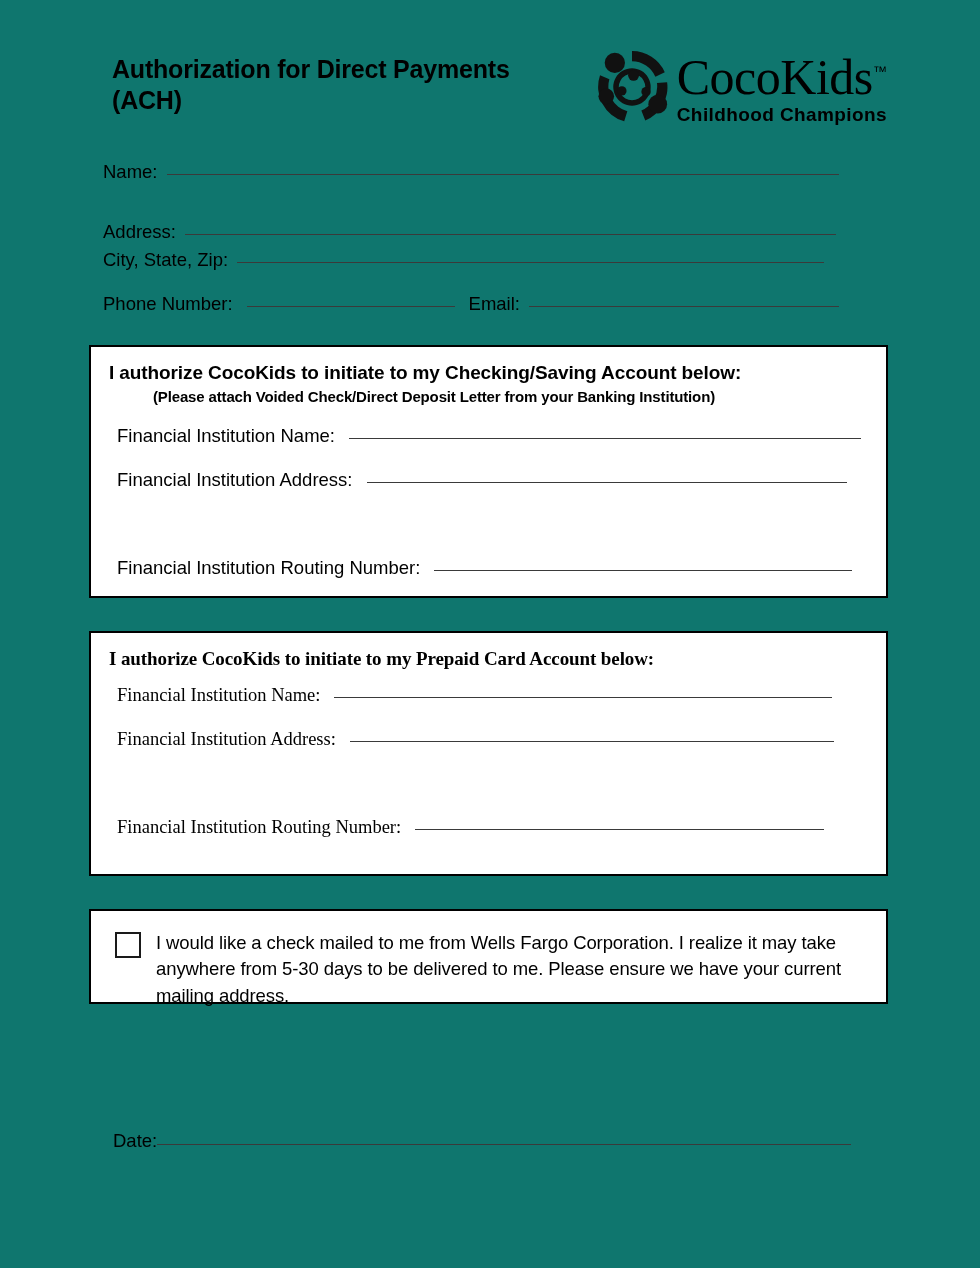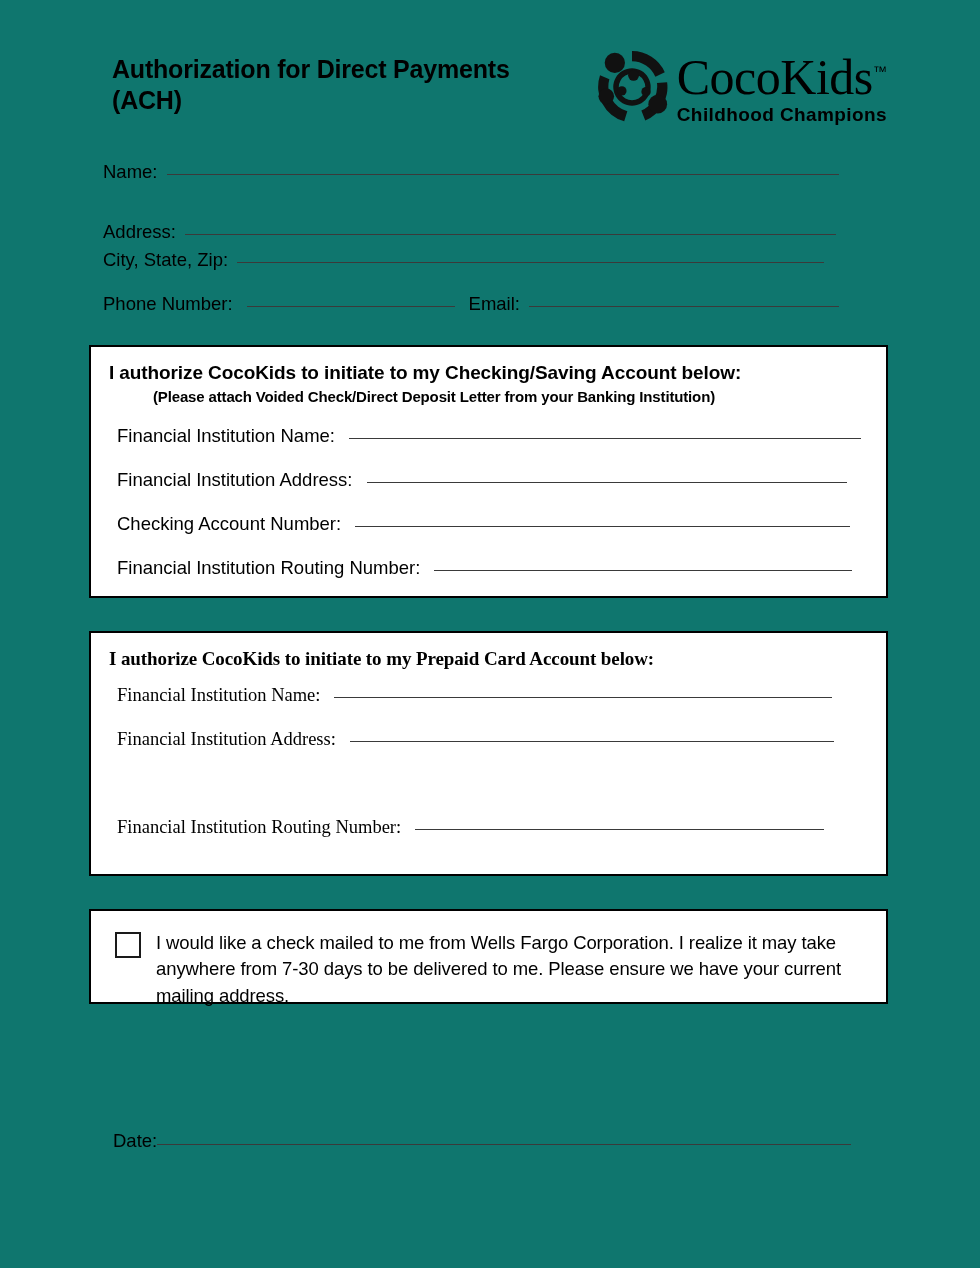--- a/index.html
+++ b/index.html
@@ -273,25 +273,20 @@
       <span class="gap-m"></span>
       <span class="rule" style="width:512px;"></span>
     </div>
 
     <div class="box-field" id="chk-f2">
       <span class="field-label">Financial Institution Address:</span>
       <span class="gap-m"></span>
       <span class="rule" style="width:480px;"></span>
     </div>
 
-    <div class="box-field" id="chk-f3">
-      <span class="field-label">Checking Account Number:</span>
-      <span class="gap-m"></span>
-      <span class="rule" style="width:495px;"></span>
-    </div>
 
     <div class="box-field" id="chk-f4">
       <span class="field-label">Financial Institution Routing Number:</span>
       <span class="gap-m"></span>
       <span class="rule" style="width:418px;"></span>
     </div>
   </div>
 
   <div class="section-box" id="box-prepaid">
     <div class="box-heading">I authorize CocoKids to initiate to my Prepaid Card Account below:</div>
@@ -312,21 +307,21 @@
     <div class="box-field" id="pre-f4">
       <span class="field-label">Financial Institution Routing Number:</span>
       <span class="gap-m"></span>
       <span class="rule" style="width:409px;"></span>
     </div>
   </div>
 
   <div class="section-box" id="box-mailcheck">
     <div class="checkbox-line">
       <span class="checkbox"></span>
-      <span class="checkbox-text">I would like a check mailed to me from Wells Fargo Corporation. I realize it may take anywhere from 7-30 days to be delivered to me. Please ensure we have your current mailing address.</span>
+      <span class="checkbox-text">I would like a check mailed to me from Wells Fargo Corporation. I realize it may take anywhere from 5-30 days to be delivered to me. Please ensure we have your current mailing address.</span>
     </div>
   </div>
 
 
 
   <div class="field-row" id="row-date">
     <span class="field-label">Date:</span>
     <span class="rule tight" style="width:694px;"></span>
   </div>
 

